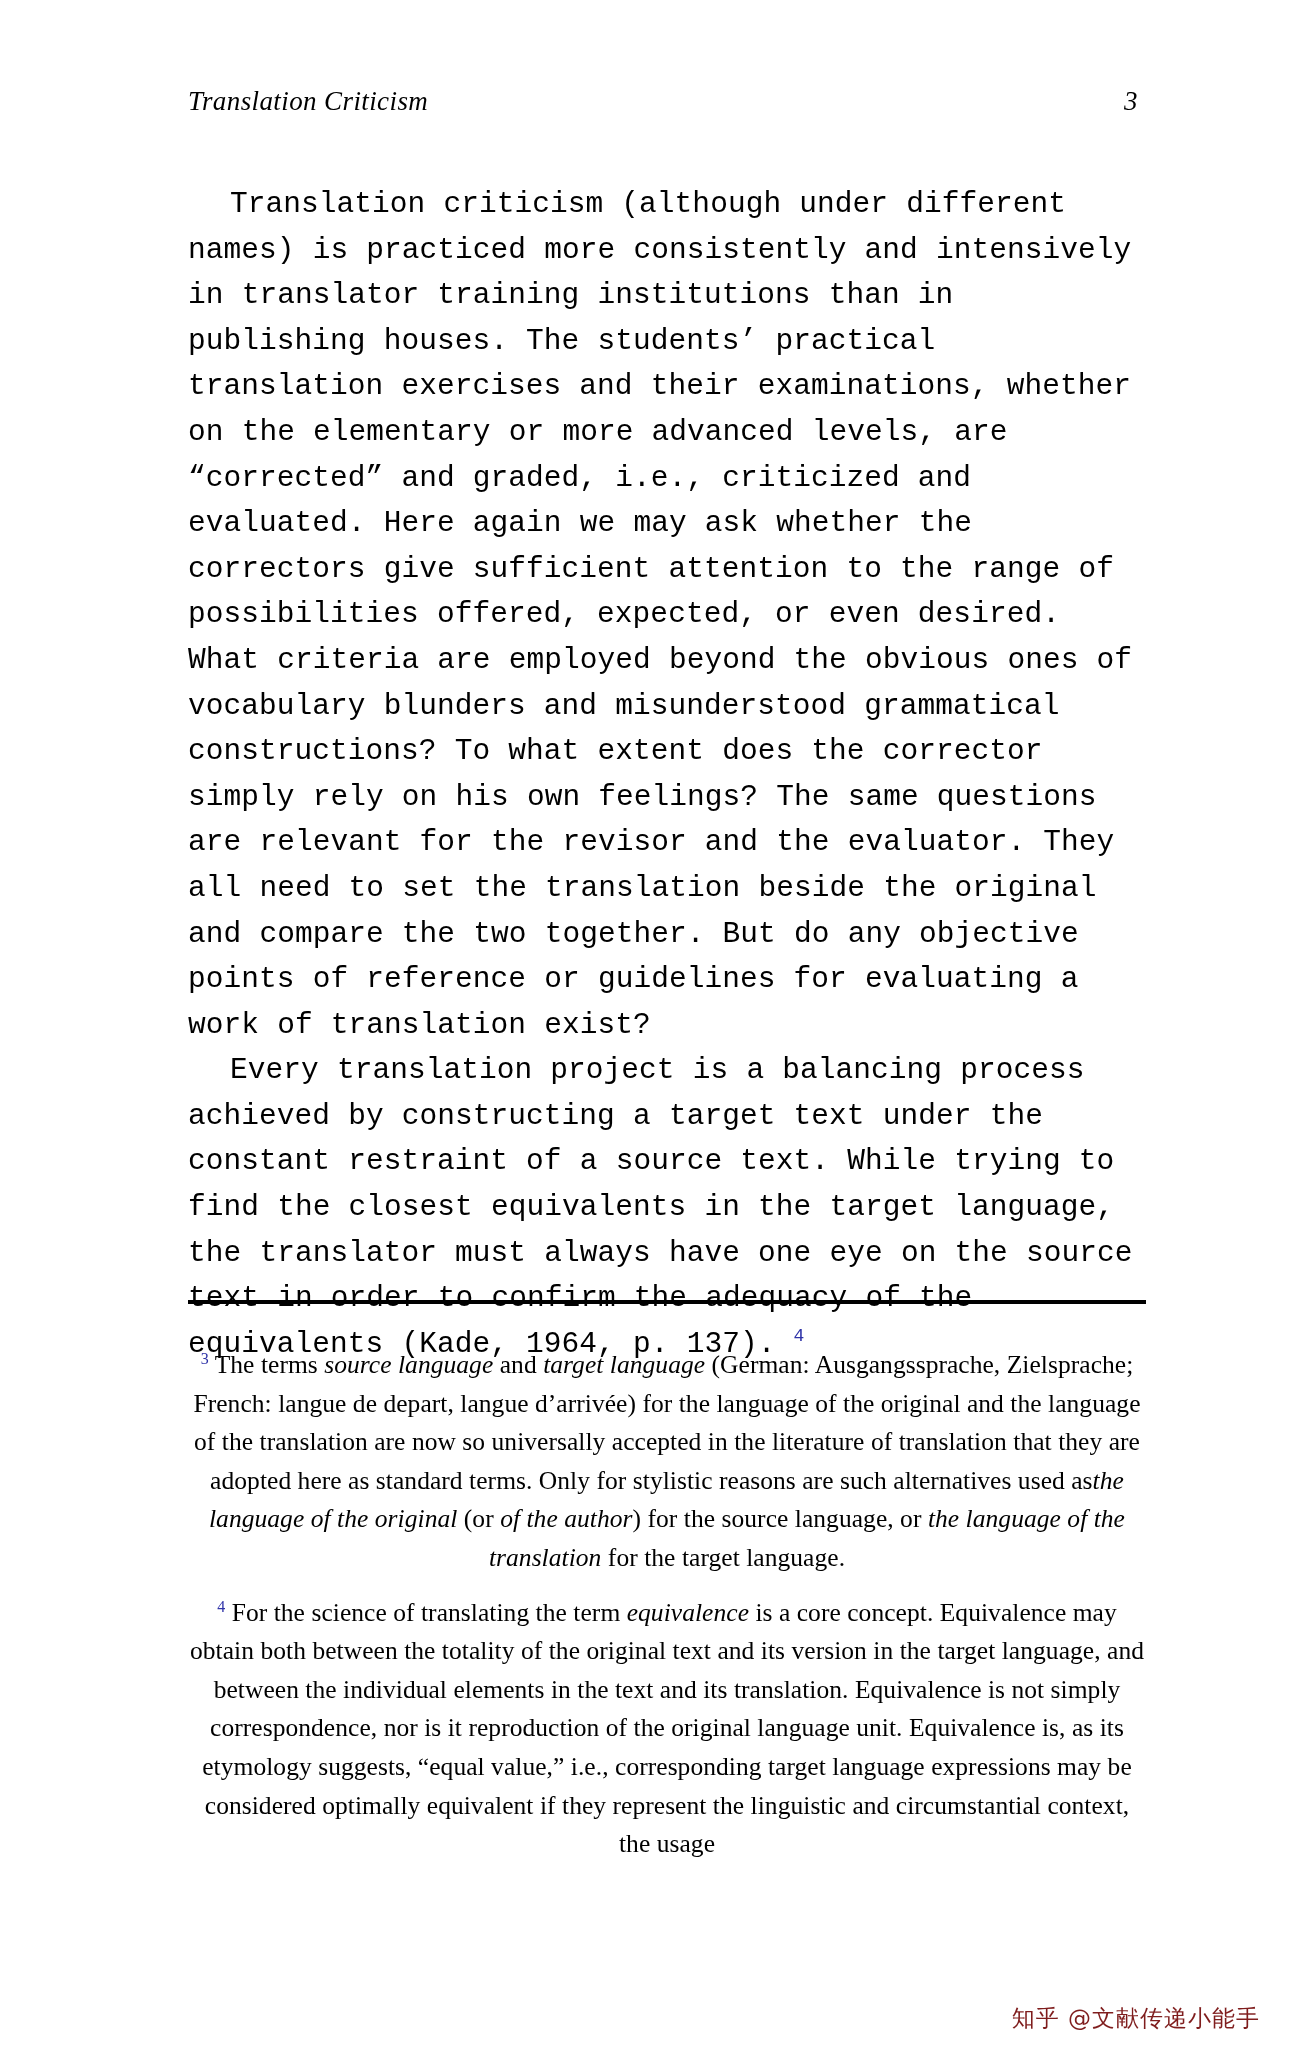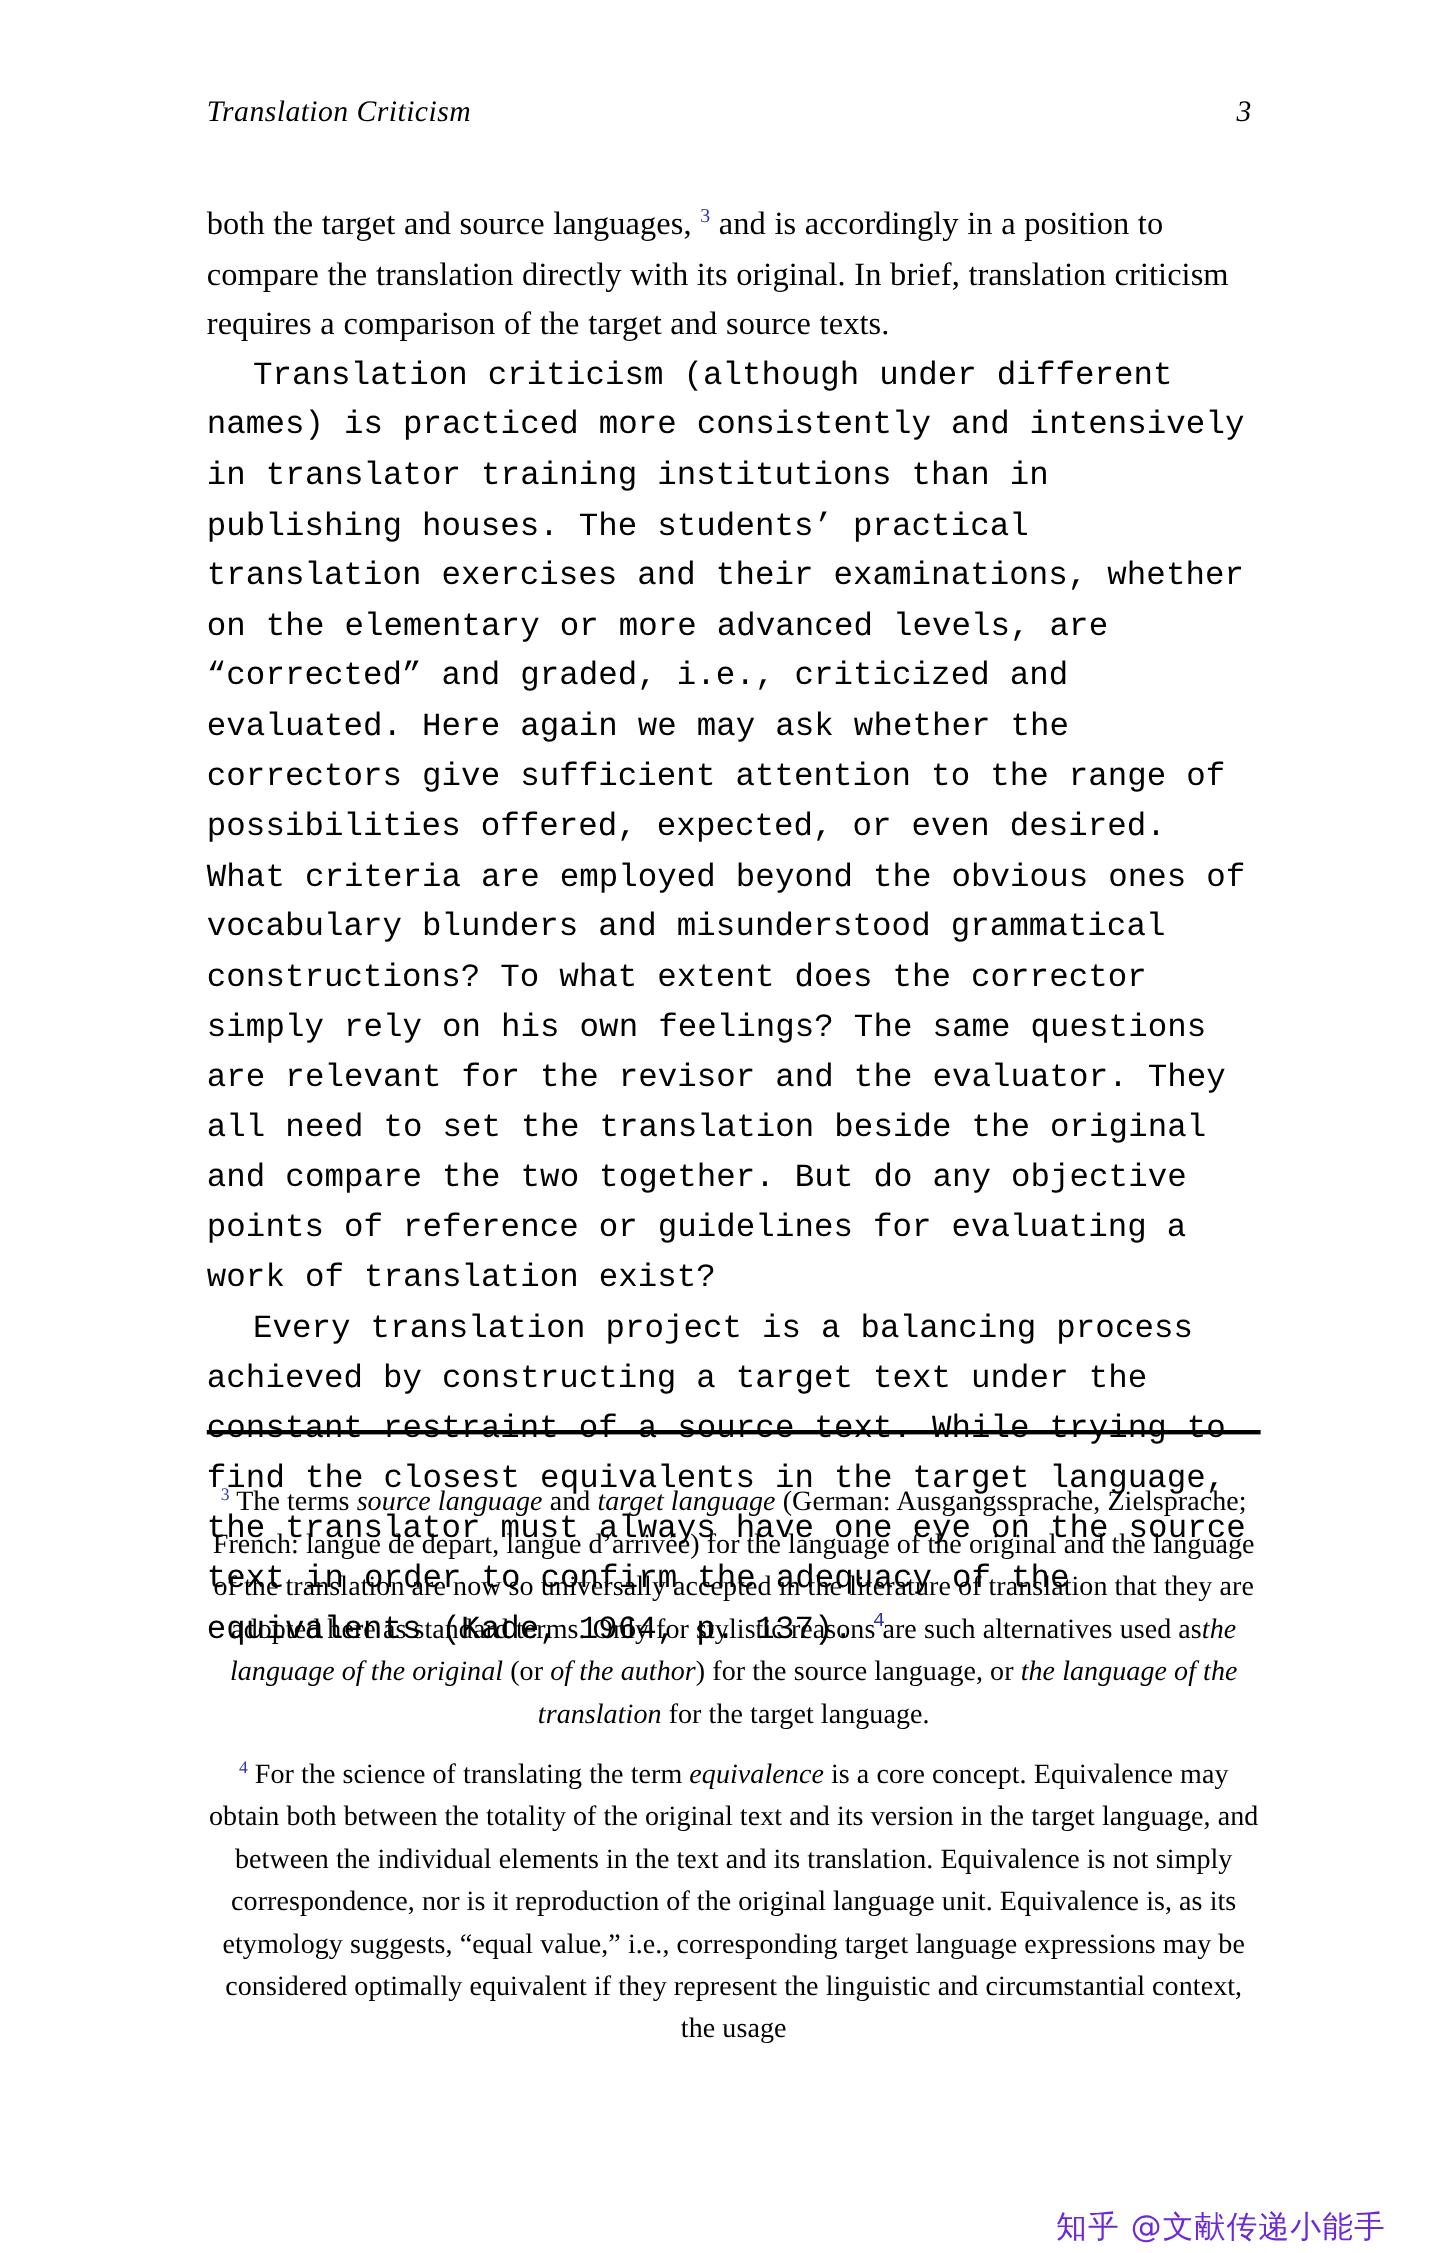--- a/index.html
+++ b/index.html
@@ -98,41 +98,40 @@
     font-size: 16px;
     vertical-align: super;
     line-height: 0;
   }
   .it { font-style: italic; }
 
   
   .watermark {
     position: absolute;
     right: 46px;
-    bottom: 4px;
-    color: #6d28d9;
+    bottom: 14px;
+    color: #7f1d1d;
     font-family: "DejaVu Sans", "Liberation Sans", sans-serif;
-    font-size: 28px;
+    font-size: 23px;
     letter-spacing: 1px;
     white-space: nowrap;
     user-select: none;
   }
 </style>
 </head>
 <body>
 
 <div class="page">
 
   <div class="running-head">
     <span class="head-title">Translation Criticism</span>
     <span class="head-folio">3</span>
   </div>
 
   <div class="body-block">
-    <p class="body-para">both the target and source languages, <sup class="fn-ref">3</sup> and is accordingly in a position to compare the translation directly with its original. In brief, translation criticism requires a comparison of the target and source texts.</p>
     <p class="body-para indented">Translation criticism (although under different names) is practiced more consistently and intensively in translator training institutions than in publishing houses. The students’ practical translation exercises and their examinations, whether on the elementary or more advanced levels, are “corrected” and graded, i.e., criticized and evaluated. Here again we may ask whether the correctors give sufficient attention to the range of possibilities offered, expected, or even desired. What criteria are employed beyond the obvious ones of vocabulary blunders and misunderstood grammatical constructions? To what extent does the corrector simply rely on his own feelings? The same questions are relevant for the revisor and the evaluator. They all need to set the translation beside the original and compare the two together. But do any objective points of reference or guidelines for evaluating a work of translation exist?</p>
     <p class="body-para indented">Every translation project is a balancing process achieved by constructing a target text under the constant restraint of a source text. While trying to find the closest equivalents in the target language, the translator must always have one eye on the source text in order to confirm the adequacy of the equivalents (Kade, 1964, p. 137). <sup class="fn-ref">4</sup></p>
   </div>
 
   <div class="fn-rule"></div>
 
   <div class="footnotes">
     <p class="footnote"><sup class="fn-num">3</sup> The terms <span class="it">source language</span> and <span class="it">target language</span> (German: Ausgangssprache, Zielsprache; French: langue de depart, langue d’arrivée) for the language of the original and the language of the translation are now so universally accepted in the literature of translation that they are adopted here as standard terms. Only for stylistic reasons are such alternatives used as<span class="it">the language of the original</span> (or <span class="it">of the author</span>) for the source language, or <span class="it">the language of the translation</span> for the target language.</p>
     <p class="footnote"><sup class="fn-num">4</sup> For the science of translating the term <span class="it">equivalence</span> is a core concept. Equivalence may obtain both between the totality of the original text and its version in the target language, and between the individual elements in the text and its translation. Equivalence is not simply correspondence, nor is it reproduction of the original language unit. Equivalence is, as its etymology suggests, “equal value,” i.e., corresponding target language expressions may be considered optimally equivalent if they represent the linguistic and circumstantial context, the usage</p>
   </div>

